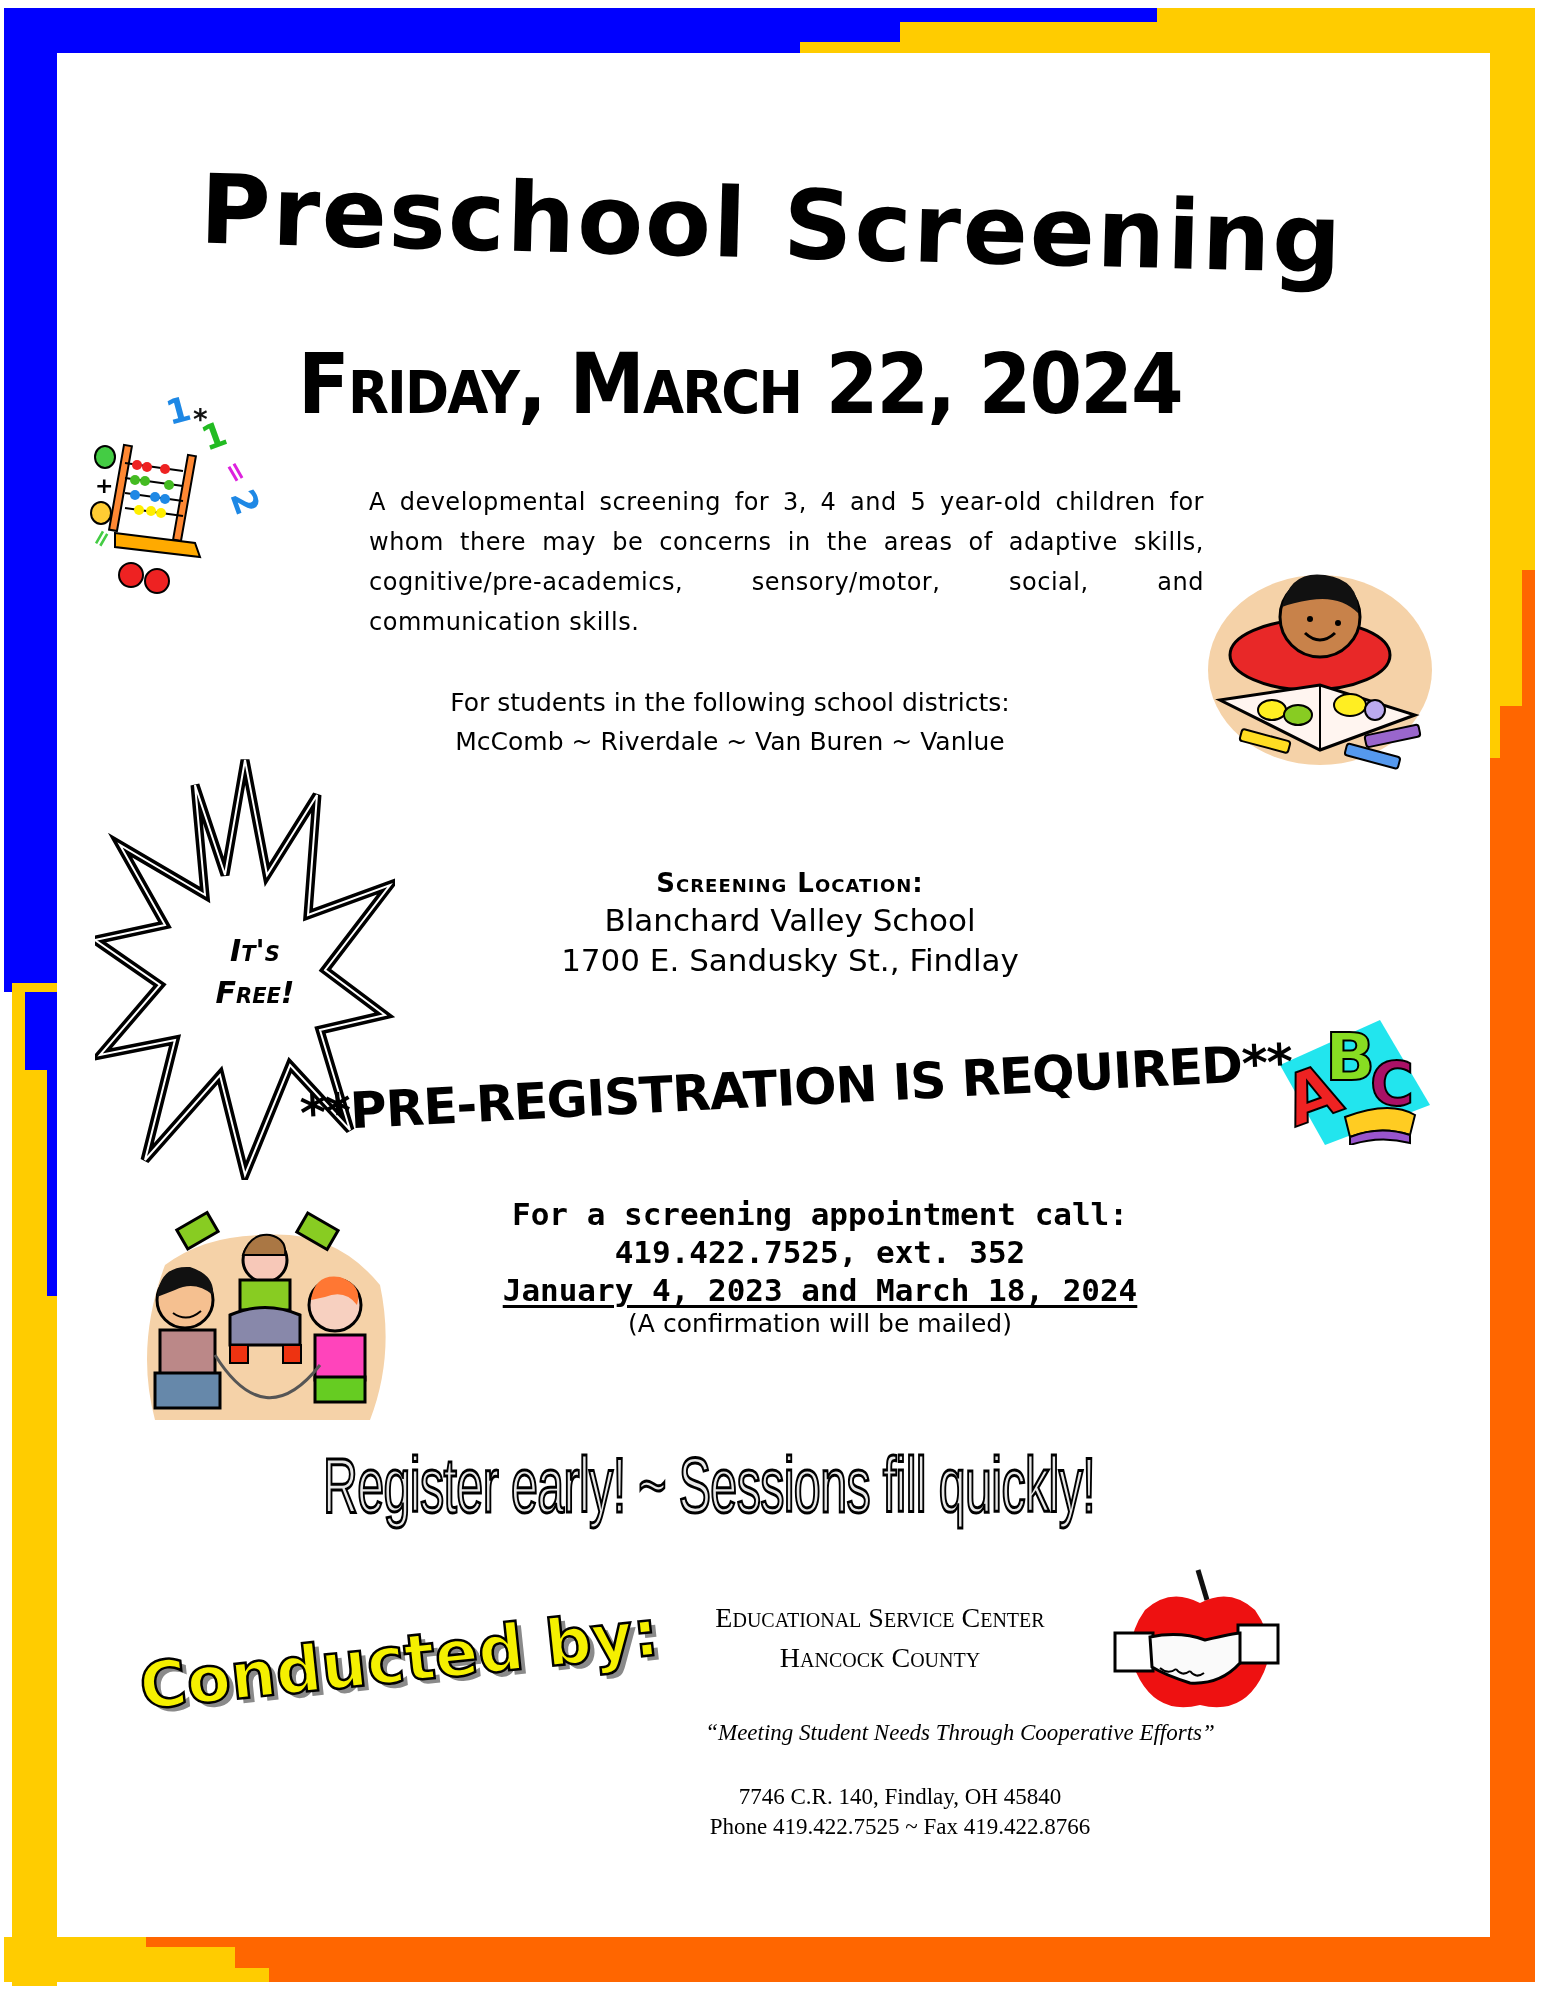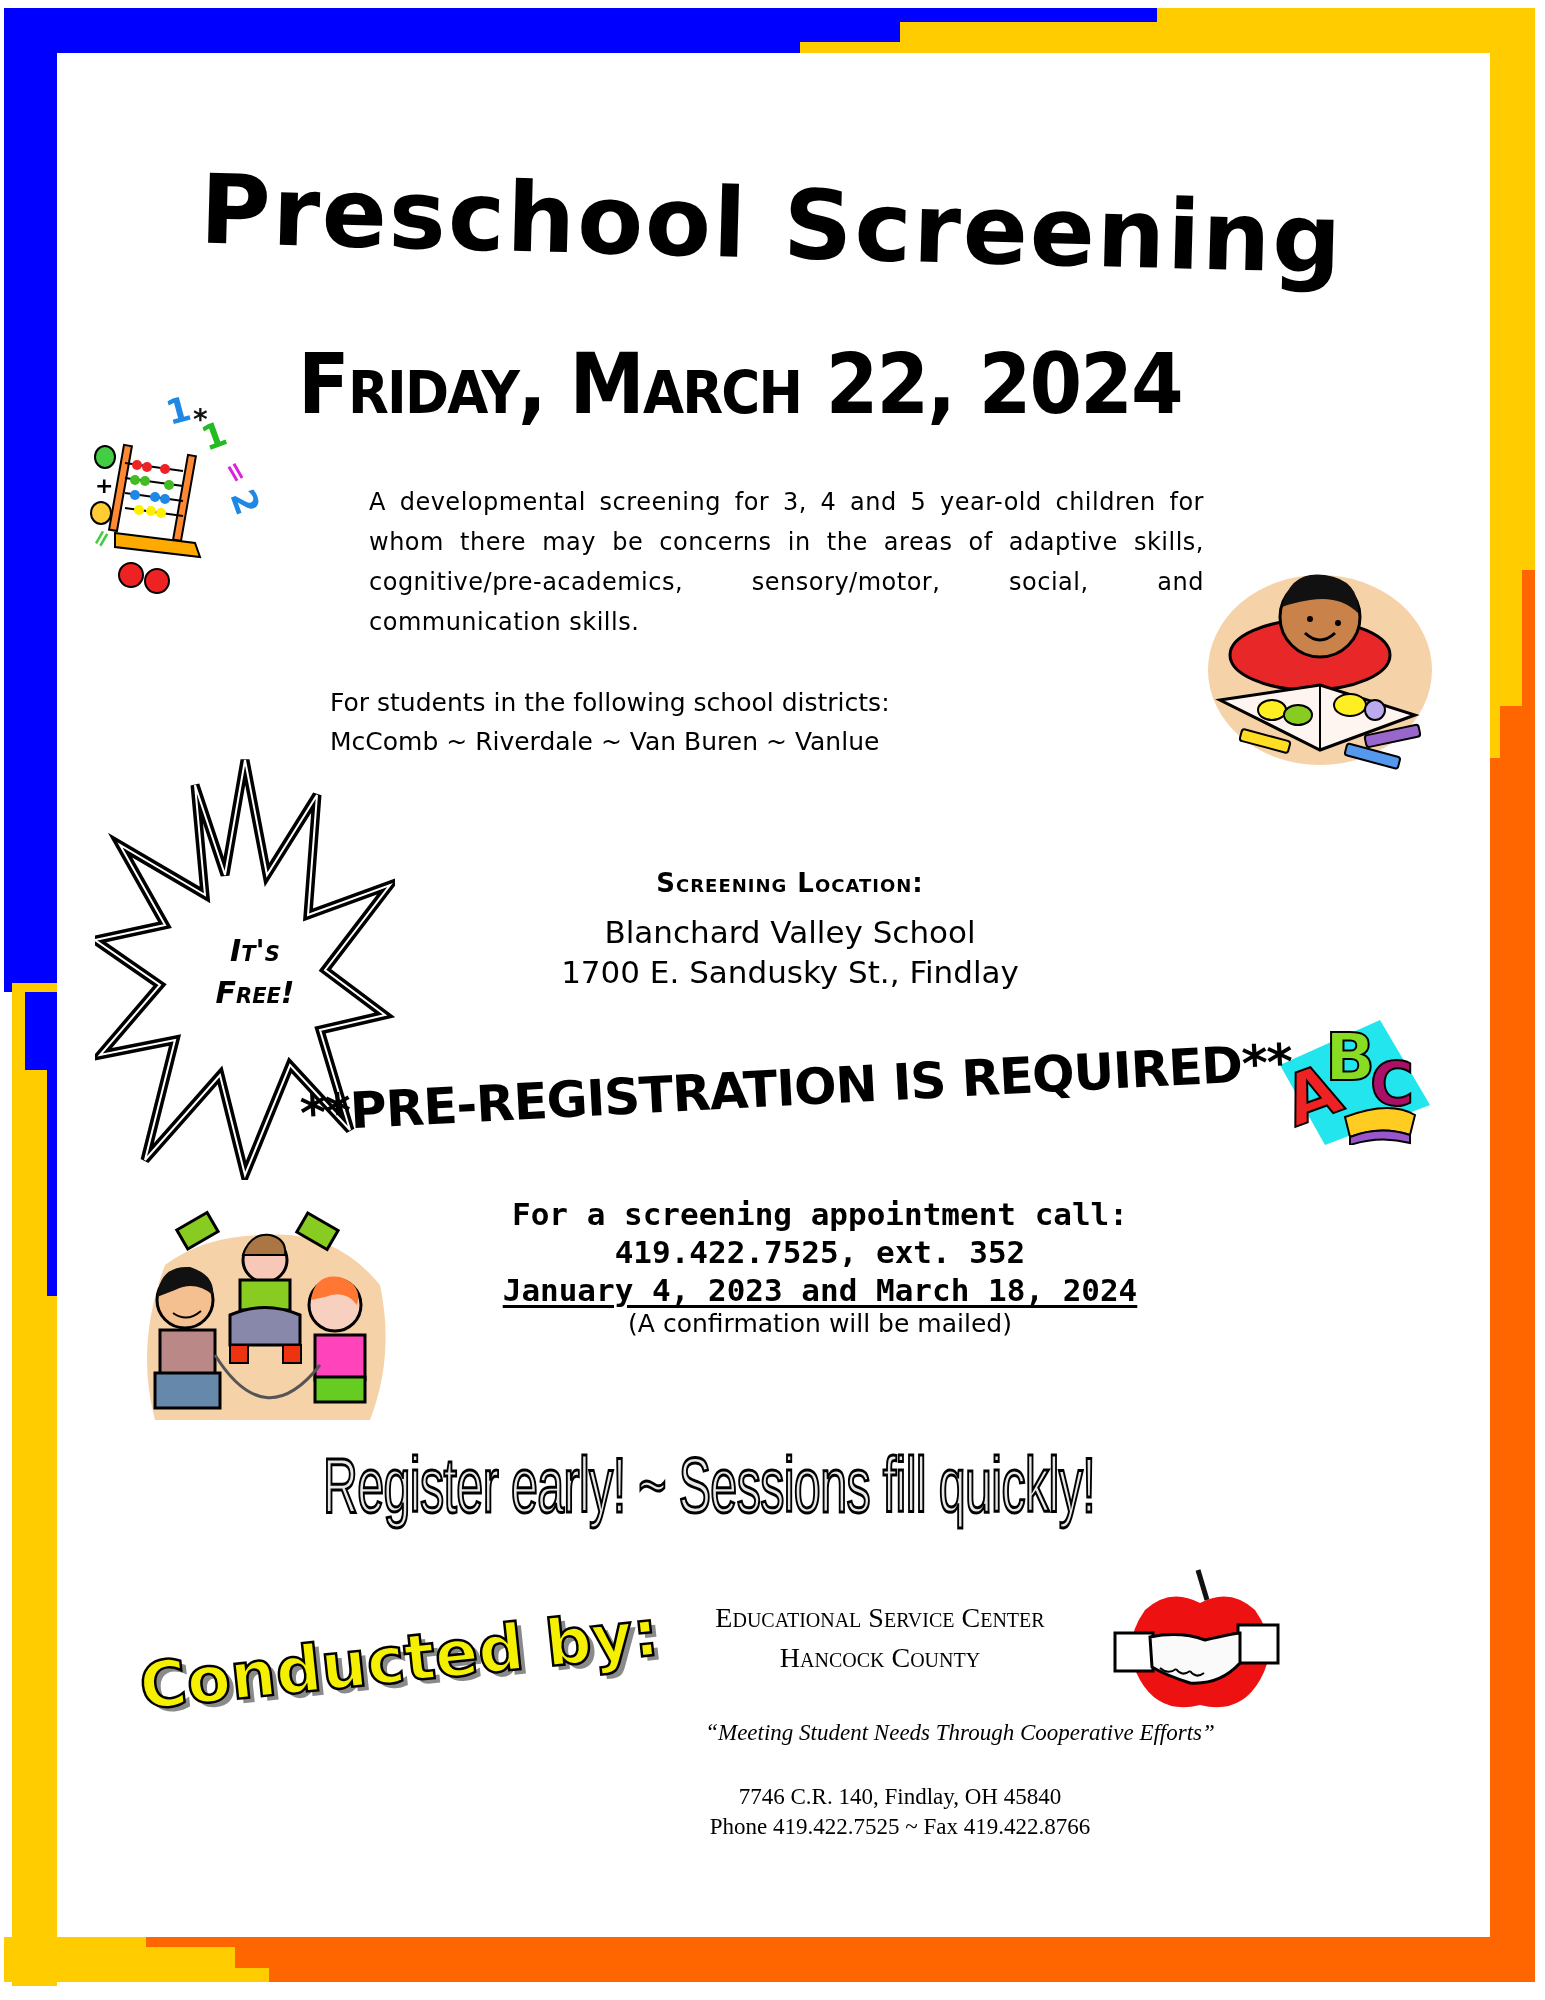--- a/index.html
+++ b/index.html
@@ -11,21 +11,21 @@
   .title {
     font-family:"DejaVu Sans", sans-serif; font-weight:bold; font-size:96px; letter-spacing:2px;
     transform: rotate(1.5deg); white-space:nowrap;
   }
   .date {
     font-family:"DejaVu Sans", sans-serif; font-weight:bold; font-size:84px; letter-spacing:-2px;
     transform: scaleX(0.9); transform-origin:center; white-space:nowrap; font-variant:small-caps;
   }
   .hand { font-family:"DejaVu Sans", sans-serif; }
   .desc { font-size:24px; line-height:40px; text-align:justify; text-align-last:left; letter-spacing:0.5px;margin-left:44px; }
-  .districts { font-size:25px; line-height:39px; }
+  .districts { font-size:25px; line-height:39px; text-align:center; }
   .loc-heading { font-weight:bold; font-size:26px; font-variant:small-caps; letter-spacing:1px; text-align:center; }
   .loc-line { font-size:31px; line-height:40px; text-align:center; }
   .prereg { font-weight:bold; font-size:50px; transform:rotate(-3deg); white-space:nowrap; letter-spacing:-1px; transform-origin:left center; }
   .call { font-family:"DejaVu Sans Mono", monospace; font-weight:bold; font-size:31px; line-height:38px; text-align:center; }
   .call .u { text-decoration:underline; text-decoration-thickness:3px; text-underline-offset:4px; }
   .call .small { font-family:"DejaVu Sans", sans-serif; font-weight:normal; font-size:25px; line-height:30px; }
   .outline {
     font-family:"Liberation Sans", sans-serif; font-size:78px; color:#e8e8e8; white-space:nowrap;
     -webkit-text-stroke:3px #000; transform:scaleX(0.62); transform-origin:left center; letter-spacing:-1px;
   }
@@ -153,21 +153,21 @@
     <polygon points="150,5 172,120 222,40 213,160 295,130 230,215 290,260 225,275 255,375 195,310 150,420 125,320 50,405 80,285 5,300 65,230 0,185 70,170 25,90 110,140 100,30 130,120" fill="#fff" stroke="#000" stroke-width="9" stroke-linejoin="miter"></polygon>
     <polygon points="150,5 172,120 222,40 213,160 295,130 230,215 290,260 225,275 255,375 195,310 150,420 125,320 50,405 80,285 5,300 65,230 0,185 70,170 25,90 110,140 100,30 130,120" fill="none" stroke="#fff" stroke-width="2"></polygon>
   </svg>
   <div class="abs center" style="left:90px;top:175px;width:140px;font-weight:bold;font-size:30px;line-height:42px;font-style:italic;font-variant:small-caps;">
     <div>It's</div>
     <div>Free!</div>
   </div>
 </div>
 
 <div class="abs" style="left:500px;top:868px;width:580px;">
-  <div class="loc-heading" style="margin-bottom:14px;">Screening Location:</div>
+  <div class="loc-heading" style="margin-bottom:2px;">Screening Location:</div>
   <div class="loc-line">Blanchard Valley School</div>
   <div class="loc-line">1700 E. Sandusky St., Findlay</div>
 </div>
 
 <div class="abs" style="left:1270px;top:1005px;width:165px;height:140px;">
   <svg width="165" height="140" viewBox="0 0 165 140">
     <polygon points="10,60 110,15 160,100 55,140" fill="#22e5ee"></polygon>
     <text x="15" y="115" font-size="70" font-weight="bold" fill="#ee2222" stroke="#000" stroke-width="2" font-family="DejaVu Sans, sans-serif" transform="rotate(-20 40 90)">A</text>
     <text x="55" y="75" font-size="66" font-weight="bold" fill="#88dd22" stroke="#000" stroke-width="2" font-family="DejaVu Sans, sans-serif">B</text>
     <text x="100" y="100" font-size="60" font-weight="bold" fill="#aa1166" stroke="#000" stroke-width="2" font-family="DejaVu Sans, sans-serif">C</text>

